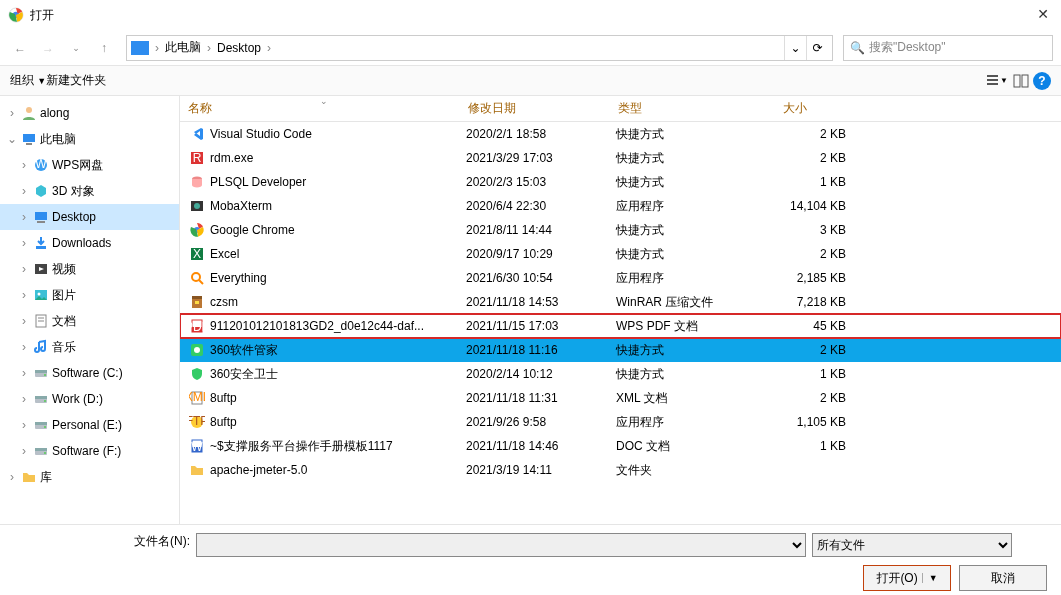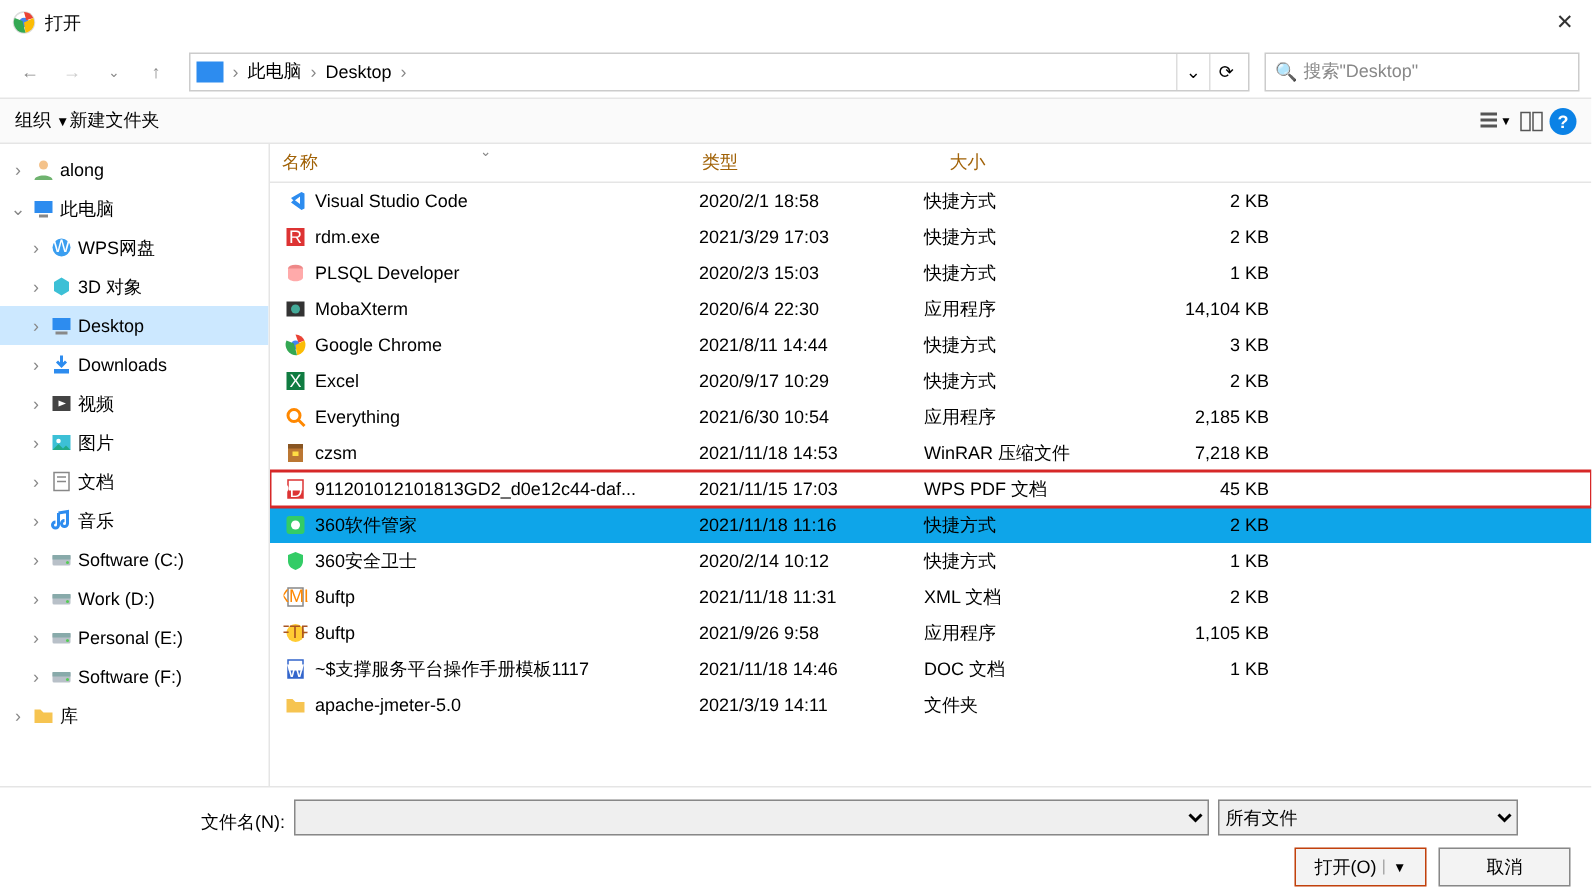--- a/index.html
+++ b/index.html
@@ -47,21 +47,21 @@
 .row { display: flex; height: 24px; align-items: center; padding-left: 8px; }
 .row .ficon { width: 18px; height: 16px; margin-right: 4px; display: flex; align-items: center; justify-content: center; }
 .row .cell-name { width: 256px; white-space: nowrap; overflow: hidden; text-overflow: ellipsis; }
 .row .cell-date { width: 150px; }
 .row .cell-type { width: 140px; }
 .row .cell-size { width: 90px; text-align: right; }
 .row.sel { background: #0ea5e9; }
 .row.hl { outline: 2px solid #d62828; outline-offset: -1px; }
 
 .bottombar { border-top: 1px solid #e5e5e5; padding: 8px 14px; }
-.filerow { display: flex; align-items: flex-end; gap: 6px; margin-bottom: 8px; }
+.filerow { display: flex; align-items: flex-start; gap: 6px; margin-bottom: 8px; }
 .filerow label { padding-left: 120px; }
 .filerow select.fname { flex: 1; max-width: 610px; border: 1px solid #888; height: 24px; }
 .filerow select.filter { width: 200px; border: 1px solid #888; height: 24px; }
 .btnrow { display: flex; justify-content: flex-end; gap: 8px; }
 .btn { min-width: 88px; height: 26px; border: 1px solid #888; background: #f3f3f3; display: flex; align-items: center; justify-content: center; gap: 4px; }
 .btn.primary { border: 1px solid #c2410c; }
 
 
 .svg { display: block; }
 </style>
@@ -279,20 +279,21 @@
             <path d="M2 4h4l2 2h6v7H2z" fill="#f6c451"></path>
           </svg>
         </span>
         <span>库</span>
       </div>
     </div>
   <div class="filepane">
     <div class="colheader">
       <span class="sort-ind">⌄</span>
       <div class="col col-name">名称</div>
+      <div class="col col-date">修改日期</div>
       <div class="col col-type">类型</div>
       <div class="col col-size">大小</div>
     </div>
     <div class="rows" id="rows">
         <div class="row">
           <span class="ficon">
             <svg width="16" height="16">
               <path d="M12 2l2 1v10l-2 1-7-5 2-2 4 3V5l-4 3-2-2z" fill="#2d8cef"></path>
             </svg>
           </span>

